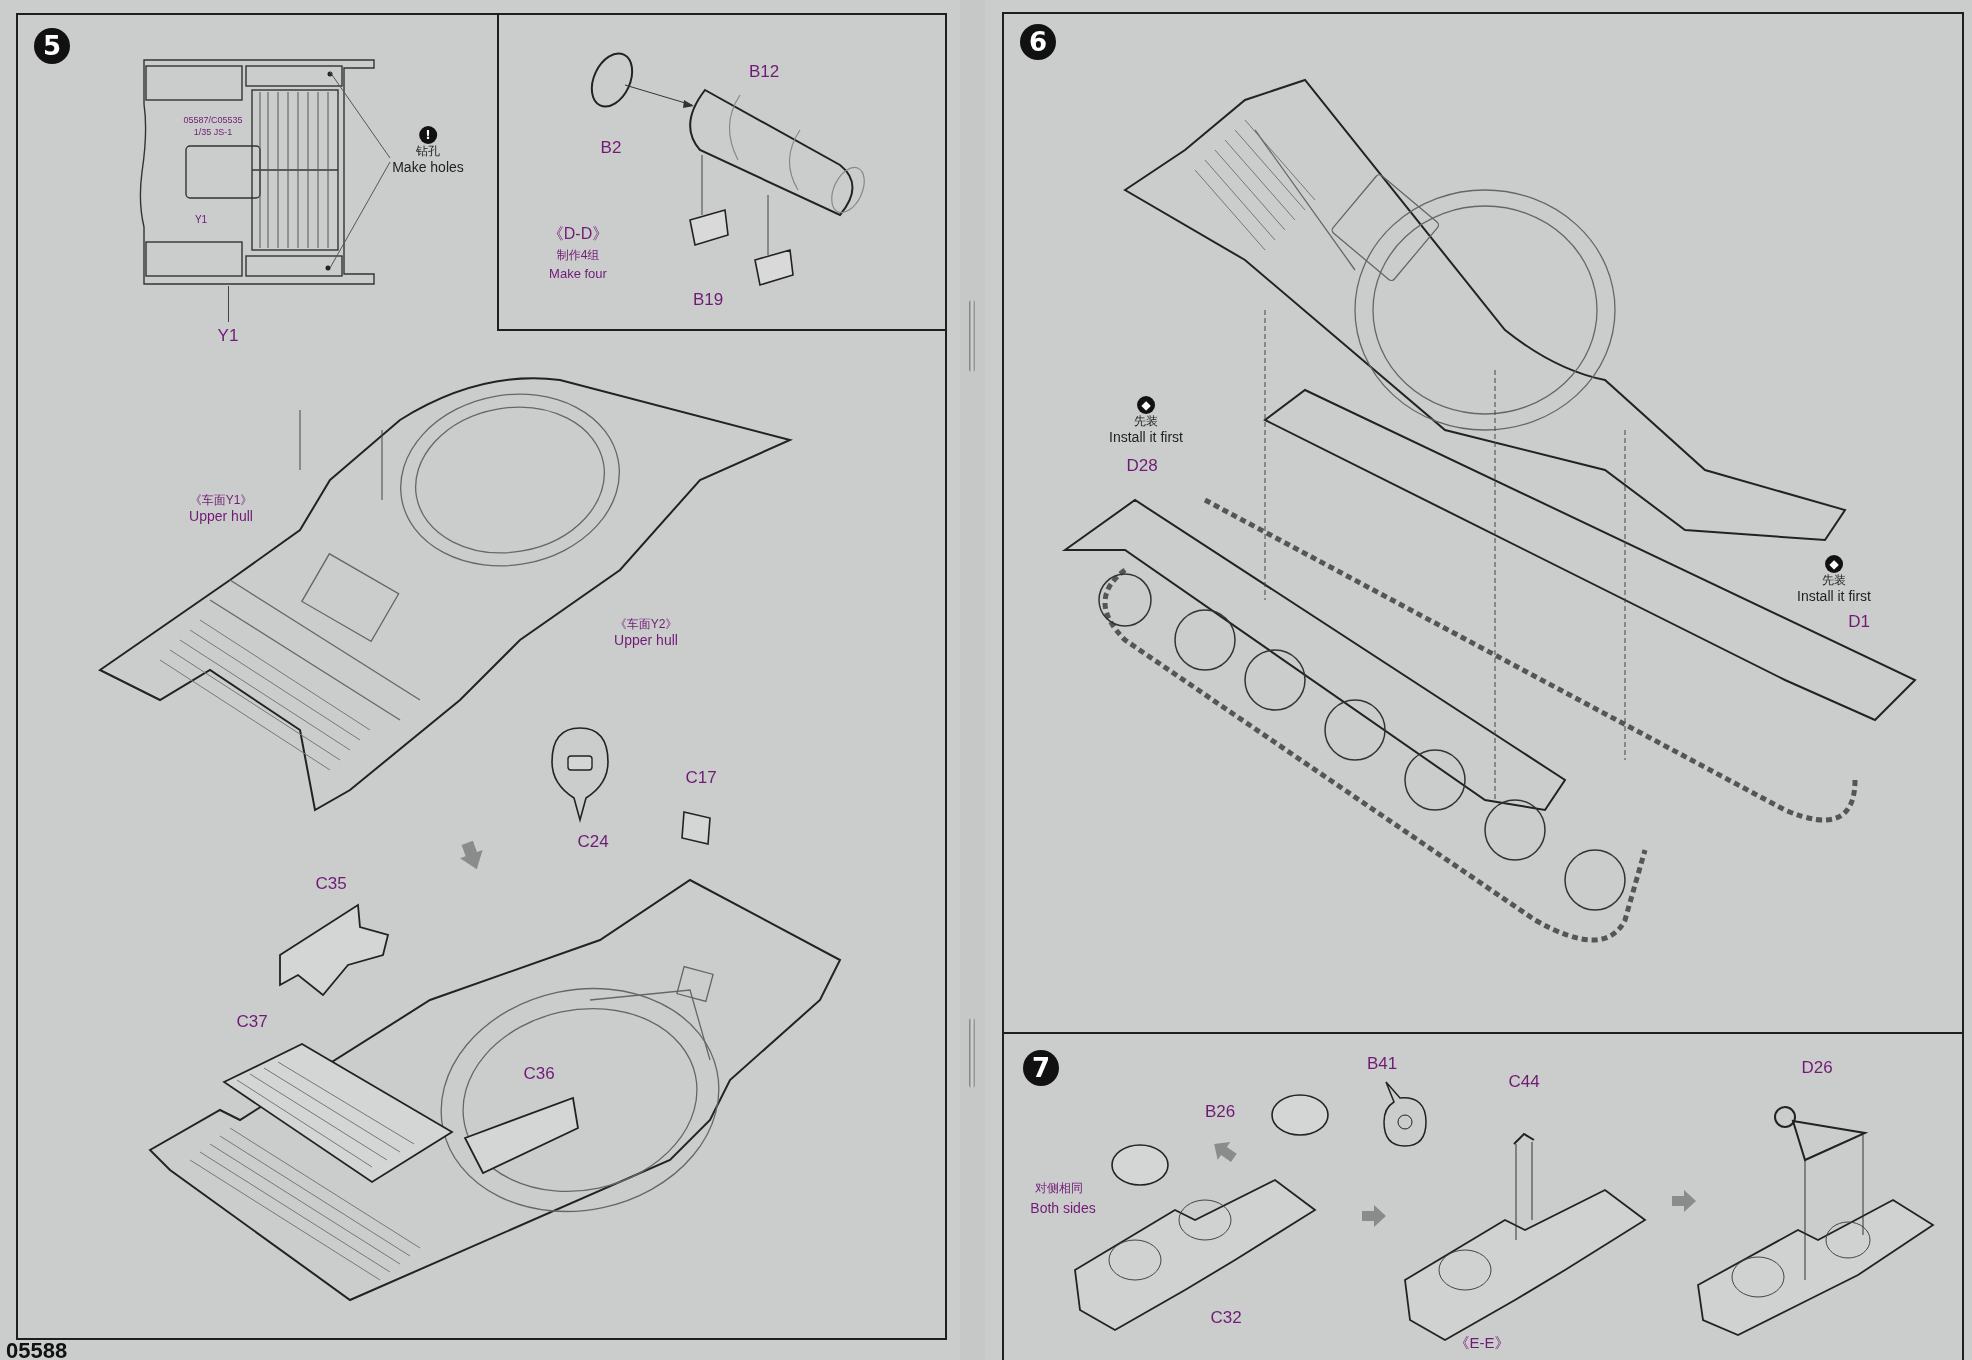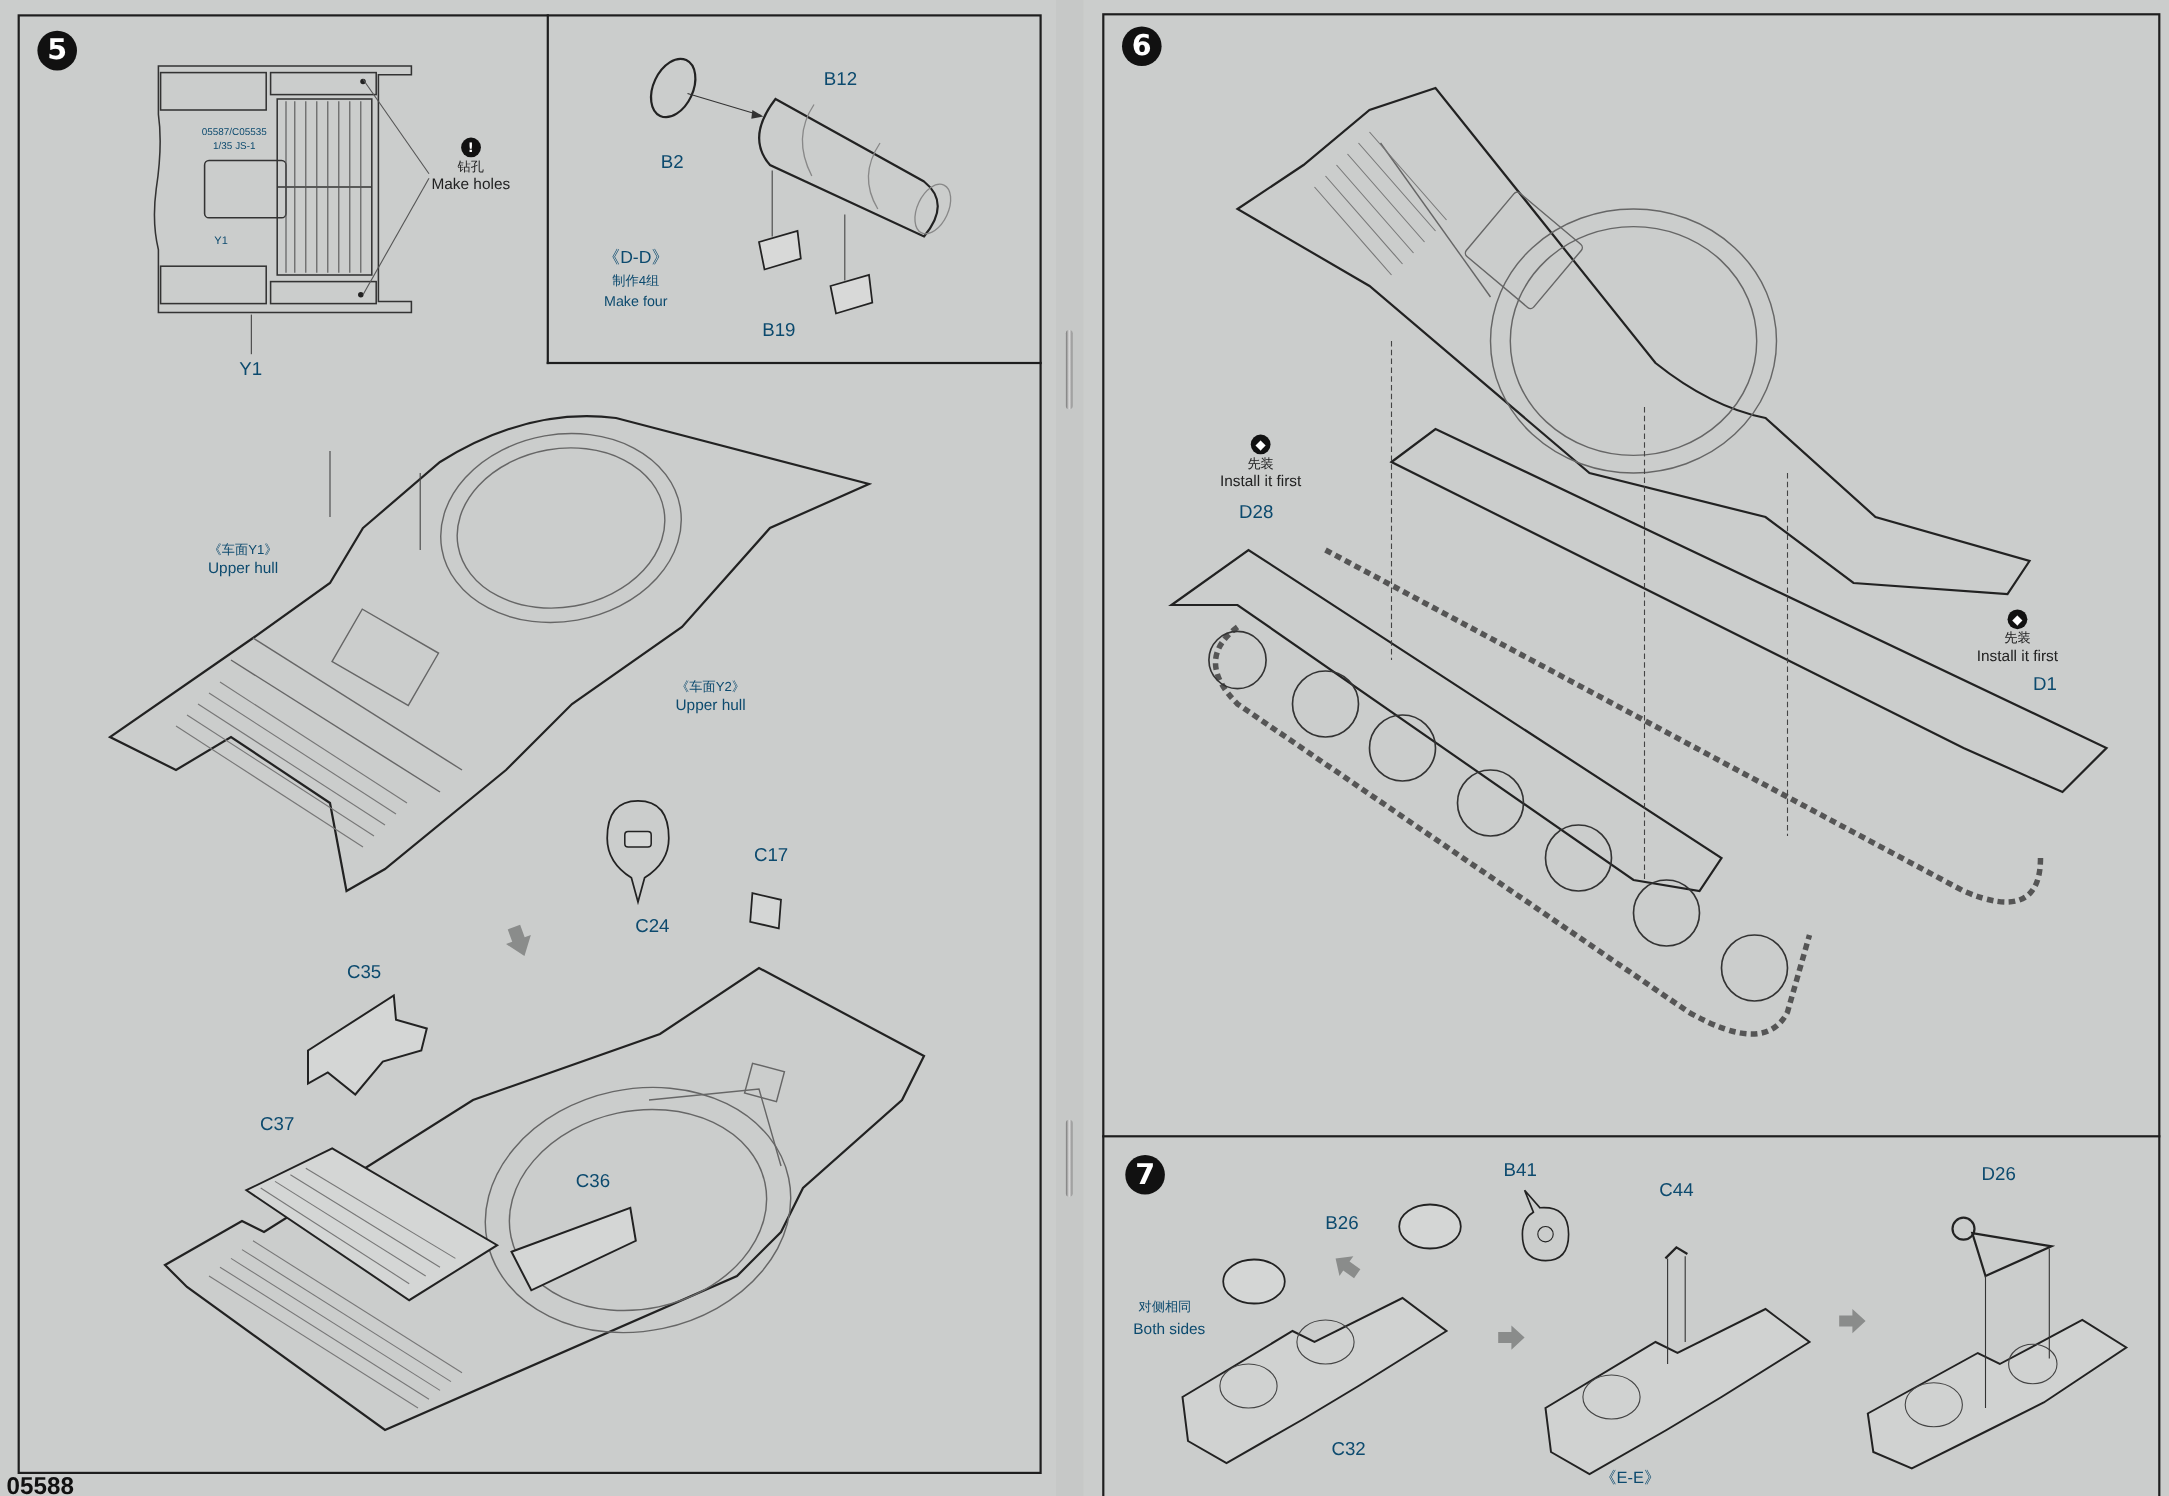--- a/index.html
+++ b/index.html
@@ -12,21 +12,21 @@
   .page { position:absolute; background:#cbcdcc; }
   .frame { position:absolute; border:2px solid #1e1e1e; box-sizing:border-box; }
   .hline { position:absolute; height:2px; background:#1e1e1e; }
   .vline { position:absolute; width:2px; background:#1e1e1e; }
   .step-num {
     position:absolute; width:36px; height:36px; border-radius:50%;
     background:#111; color:#fff; font-weight:bold; font-size:26px;
     display:flex; align-items:center; justify-content:center;
     font-family:"DejaVu Sans", sans-serif;
   }
-  .label { position:absolute; font-size:17px; color:#0c4a6e; white-space:nowrap; }
+  .label { position:absolute; font-size:17px; color:#701a75; white-space:nowrap; }
   .label.sm { font-size:13px; }
   .label.cn { font-size:12px; }
   .label.center { transform:translateX(-50%); text-align:center; }
   .note { position:absolute; text-align:center; transform:translateX(-50%); line-height:1.25; }
   .note .ico {
     display:inline-block; width:18px; height:18px; border-radius:50%; background:#111; color:#fff;
     font-size:12px; line-height:18px; font-weight:bold; font-family:"DejaVu Sans", sans-serif;
   }
   .note .cn { font-size:12px; display:block; }
   .note .en { font-size:14px; display:block; }

